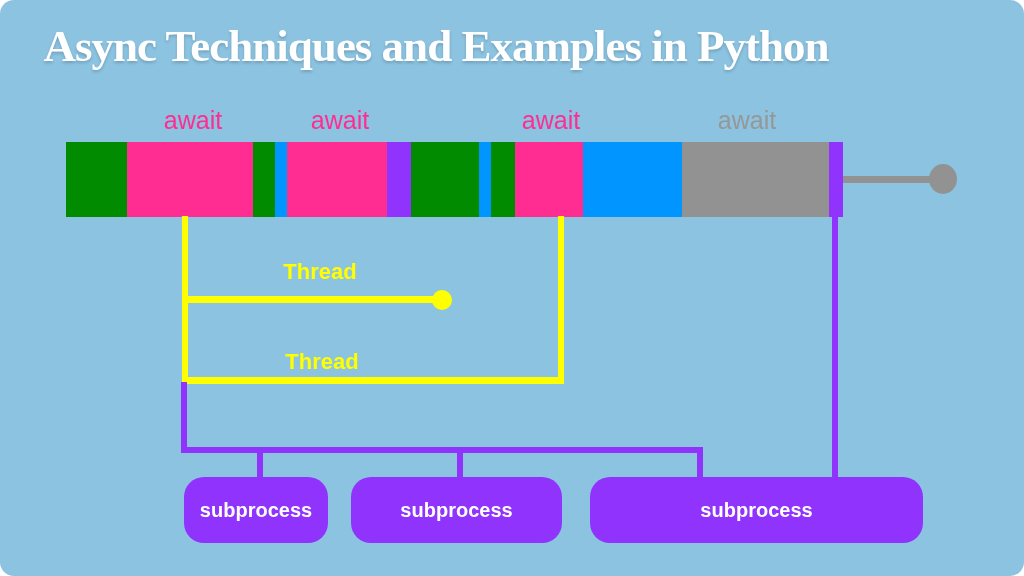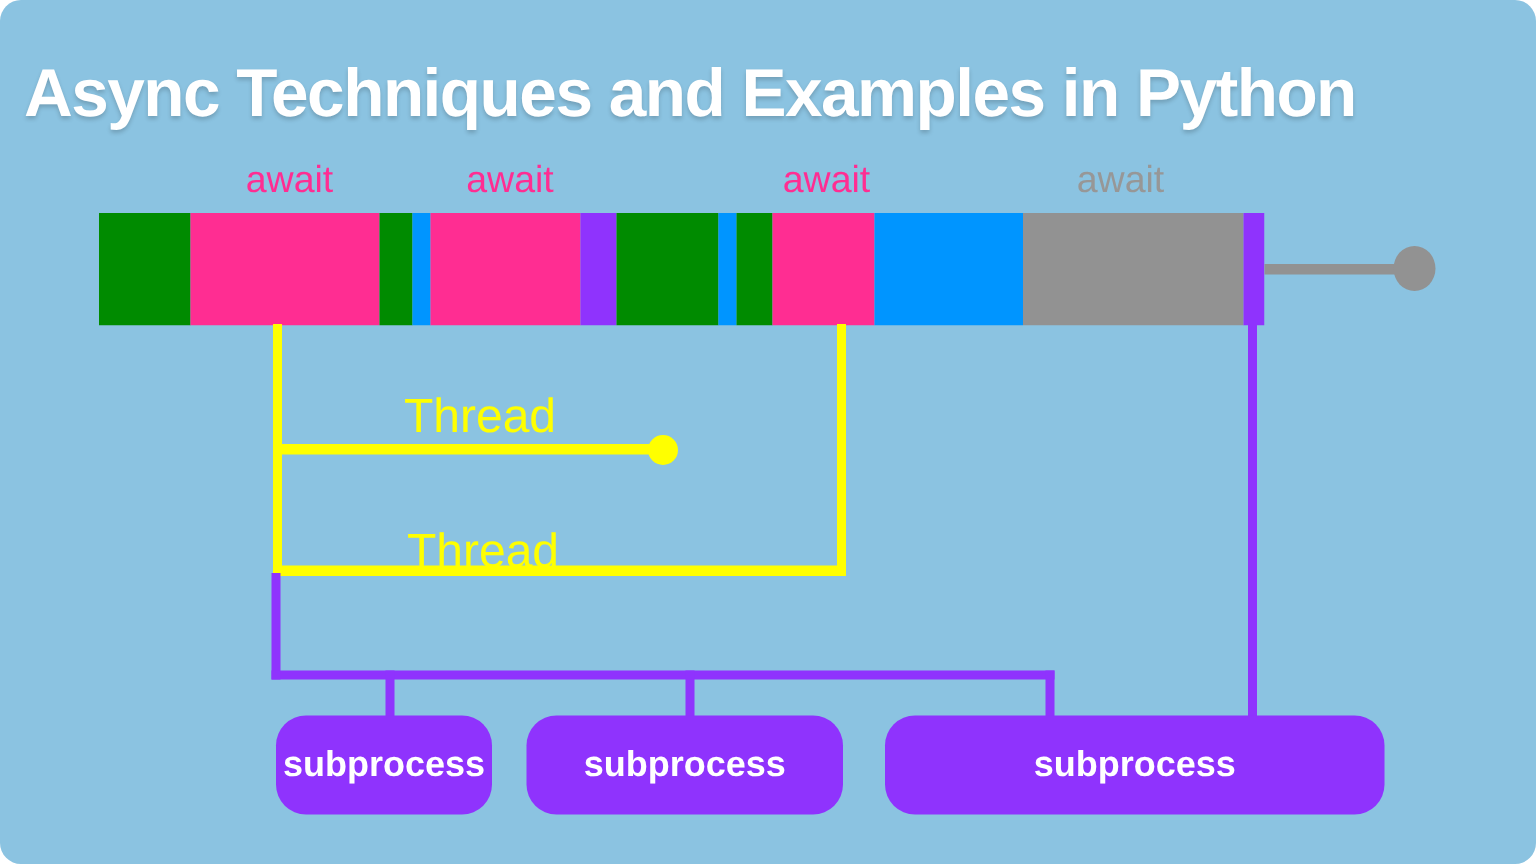--- a/index.html
+++ b/index.html
@@ -8,42 +8,43 @@
     font-family:"Liberation Sans", sans-serif;
     overflow:hidden;position:relative;
   }
   .slide{
     position:absolute;left:0;top:0;width:1024px;height:576px;
     border-radius:14px;overflow:hidden;
   }
   .title{
     position:absolute;left:0;top:20px;width:872px;
     text-align:center;color:#ffffff;font-weight:bold;font-size:45px;
-    letter-spacing:-1px;margin:16px;
+    letter-spacing:-1px;margin:0;
     text-shadow:0 2px 3px rgba(0,0,0,0.18);
     white-space:nowrap;
+    font-family:Liberation Serif, serif;
   }
   .bar{
     position:absolute;display:flex;flex-direction:row;overflow:hidden;
   }
   .seg{height:100%;flex:0 0 auto;}
   .await-label{
     position:absolute;transform:translateX(-50%);
     font-weight:normal;font-size:25px;line-height:1;white-space:nowrap;
   }
   .thread-label{
     position:absolute;transform:translateX(-50%);
-    font-weight:normal;font-size:32px;line-height:1;white-space:nowrap;
+    font-weight:bold;font-size:22px;line-height:1;white-space:nowrap;
   }
   .line{position:absolute;}
   .dot{position:absolute;border-radius:50%;}
   .proc{
     position:absolute;border-radius:20px;
     display:flex;align-items:center;justify-content:center;
-    color:#ffffff;font-weight:bold;font-size:24px;
+    color:#ffffff;font-weight:bold;font-size:20px;
   }
 </style>
 </head>
 <body>
 
 <div class="slide" style="background: rgb(139, 195, 225);">
   <h1 class="title" style="color: rgb(255, 255, 255);">Async Techniques and Examples in Python</h1>
   <div class="bar" id="timeline-bar" style="left: 66px; top: 142px; width: 777px; height: 75px;">
       <div class="seg" style="width: 61px; background: rgb(0, 139, 0);"></div>
       <div class="seg" style="width: 126px; background: rgb(255, 45, 146);"></div>

